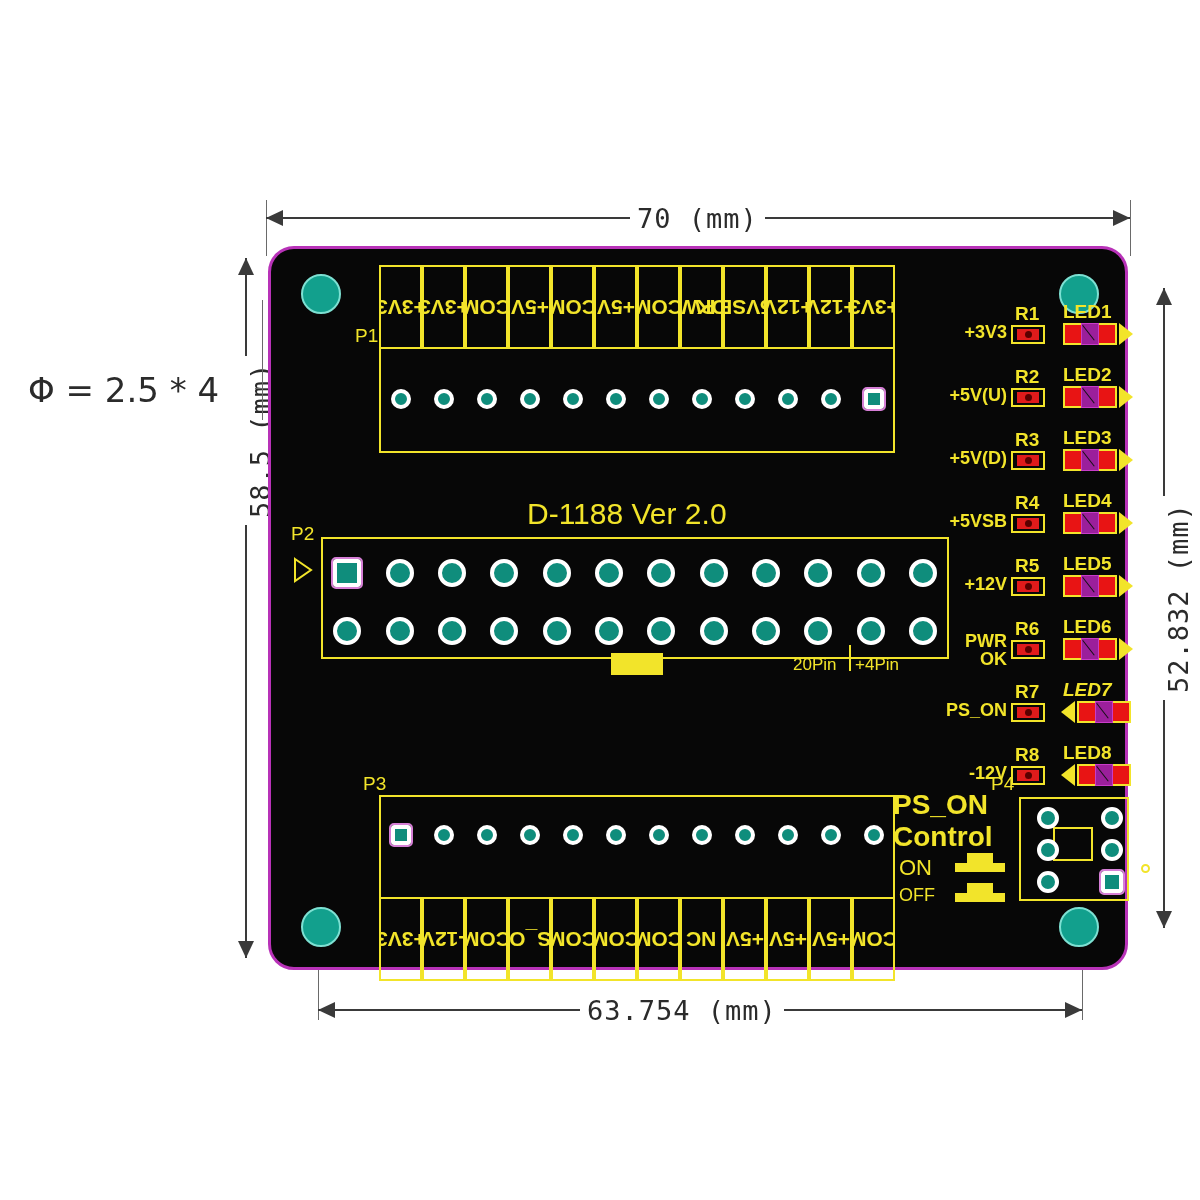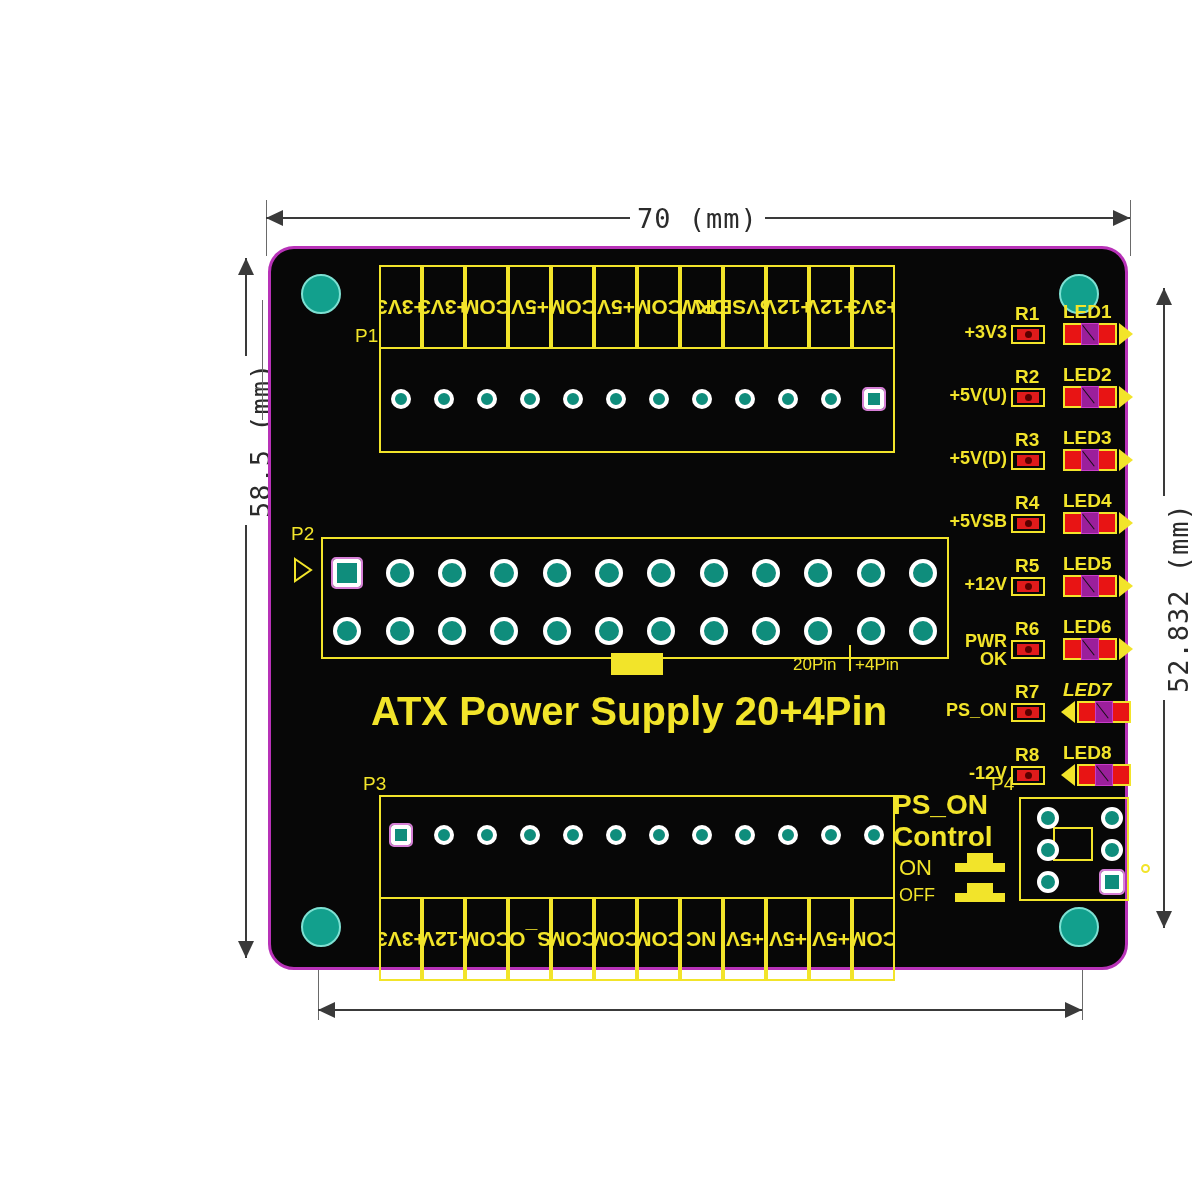--- a/index.html
+++ b/index.html
@@ -138,31 +138,33 @@
   <div class="dim-line h" style="left:266px;top:217px;width:864px;"></div>
   <div class="arrow left" style="left:266px;top:210px;"></div>
   <div class="arrow right" style="left:1113px;top:210px;"></div>
   <div class="dim-text" style="left:630px;top:203px;">70 (mm)</div>
 
   <div class="ext-line" style="left:318px;top:962px;width:1px;height:58px;"></div>
   <div class="ext-line" style="left:1082px;top:962px;width:1px;height:58px;"></div>
   <div class="dim-line h" style="left:318px;top:1009px;width:764px;"></div>
   <div class="arrow left" style="left:318px;top:1002px;"></div>
   <div class="arrow right" style="left:1065px;top:1002px;"></div>
+  <div class="dim-text" style="left:580px;top:995px;">63.754 (mm)</div>
 
   <div class="dim-line v" style="left:245px;top:258px;height:700px;"></div>
   <div class="arrow up" style="left:238px;top:258px;"></div>
   <div class="arrow down" style="left:238px;top:941px;"></div>
   <div class="dim-text" style="left:245px;top:525px;transform:rotate(-90deg);transform-origin:left top;">58.5 (mm)</div>
 
   <div class="dim-line v" style="left:1163px;top:288px;height:640px;"></div>
   <div class="arrow up" style="left:1156px;top:288px;"></div>
   <div class="arrow down" style="left:1156px;top:911px;"></div>
   <div class="dim-text" style="left:1163px;top:700px;transform:rotate(-90deg);transform-origin:left top;">52.832 (mm)</div>
 
+  <div class="phi-label">Φ = 2.5 * 4</div>
   <div class="ext-line" style="left:262px;top:300px;width:1px;height:120px;"></div>
   <div class="ext-line" style="left:255px;top:388px;width:40px;height:1px;"></div>
   <svg style="position:absolute;left:286px;top:294px;width:46px;height:100px;">
     <path d="M 2,94 L 2,22 L 28,4" stroke="#6a6a6a" stroke-width="2" fill="none"></path>
     <path d="M 28,4 L 20,4 L 24,12 Z" fill="#6a6a6a"></path>
   </svg>
 
   <div id="board">
 
     <div class="mount-hole" style="left:30px;top:25px;"></div>
@@ -243,20 +245,21 @@
         <div class="pad" style="left: 291.5px; top: 140px; width: 20px; height: 20px;"></div>
         <div class="pad" style="left: 334.5px; top: 140px; width: 20px; height: 20px;"></div>
         <div class="pad" style="left: 377.5px; top: 140px; width: 20px; height: 20px;"></div>
         <div class="pad" style="left: 420.5px; top: 140px; width: 20px; height: 20px;"></div>
         <div class="pad" style="left: 463.5px; top: 140px; width: 20px; height: 20px;"></div>
         <div class="pad" style="left: 506.5px; top: 140px; width: 20px; height: 20px;"></div>
         <div class="pad" style="left: 549.5px; top: 140px; width: 20px; height: 20px;"></div>
         <div class="pad sq" style="left: 592.5px; top: 140px; width: 20px; height: 20px;"></div>
       </div>
 
+    <div class="silk brand" style="left:256px;top:248px;">D-1188 Ver 2.0</div>
 
     <div class="hdr-tag" style="left:20px;top:274px;">P2</div>
     <div class="tri-hollow" style="left:22px;top:308px;border-left-color:transparent;">
       <svg style="position:absolute;left:-18px;top:-12px;width:22px;height:26px;">
         <path d="M2,2 L18,13 L2,24 Z" fill="none" stroke="#f2e42a" stroke-width="2"></path>
       </svg>
     </div>
     <div class="hdr-box" style="left:50px;top:288px;width:628px;height:122px;"></div>
     <div id="p2-pads">
         <div class="pad sq" style="left: 62.1667px; top: 310px; width: 28px; height: 28px;"></div>
@@ -281,21 +284,20 @@
         <div class="pad" style="left: 428.5px; top: 368px; width: 28px; height: 28px;"></div>
         <div class="pad" style="left: 480.833px; top: 368px; width: 28px; height: 28px;"></div>
         <div class="pad" style="left: 533.167px; top: 368px; width: 28px; height: 28px;"></div>
         <div class="pad" style="left: 585.5px; top: 368px; width: 28px; height: 28px;"></div>
         <div class="pad" style="left: 637.833px; top: 368px; width: 28px; height: 28px;"></div>
       </div>
     <div class="notch" style="left:340px;top:404px;width:52px;height:22px;"></div>
     <div class="ext-line" style="left:578px;top:396px;width:2px;height:26px;background:#f2e42a;"></div>
     <div class="silk sm" style="left:522px;top:406px;">20Pin</div>
     <div class="silk sm" style="left:584px;top:406px;">+4Pin</div>
-    <div class="silk big" style="left:100px;top:440px;">ATX Power Supply 20+4Pin</div>
 
     <div class="hdr-tag" style="left:92px;top:524px;">P3</div>
     <div class="hdr-box" style="left:108px;top:546px;width:516px;height:104px;"></div>
     <div id="p3-pads">
         <div class="pad sq" style="left: 119.5px; top: 576px; width: 20px; height: 20px;"></div>
         <div class="pad" style="left: 162.5px; top: 576px; width: 20px; height: 20px;"></div>
         <div class="pad" style="left: 205.5px; top: 576px; width: 20px; height: 20px;"></div>
         <div class="pad" style="left: 248.5px; top: 576px; width: 20px; height: 20px;"></div>
         <div class="pad" style="left: 291.5px; top: 576px; width: 20px; height: 20px;"></div>
         <div class="pad" style="left: 334.5px; top: 576px; width: 20px; height: 20px;"></div>

